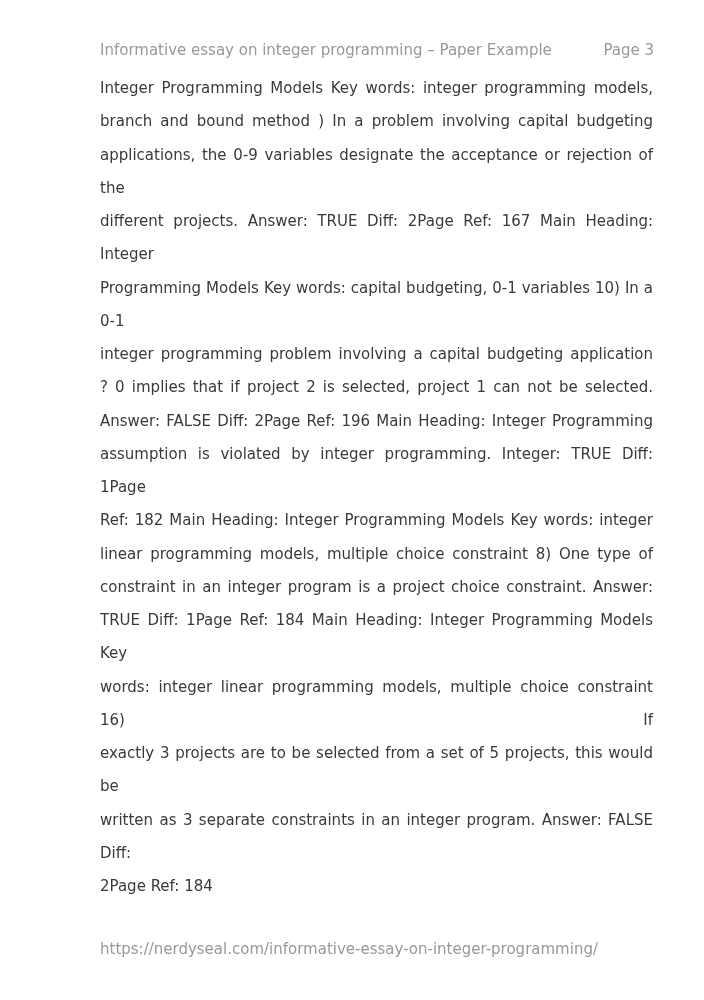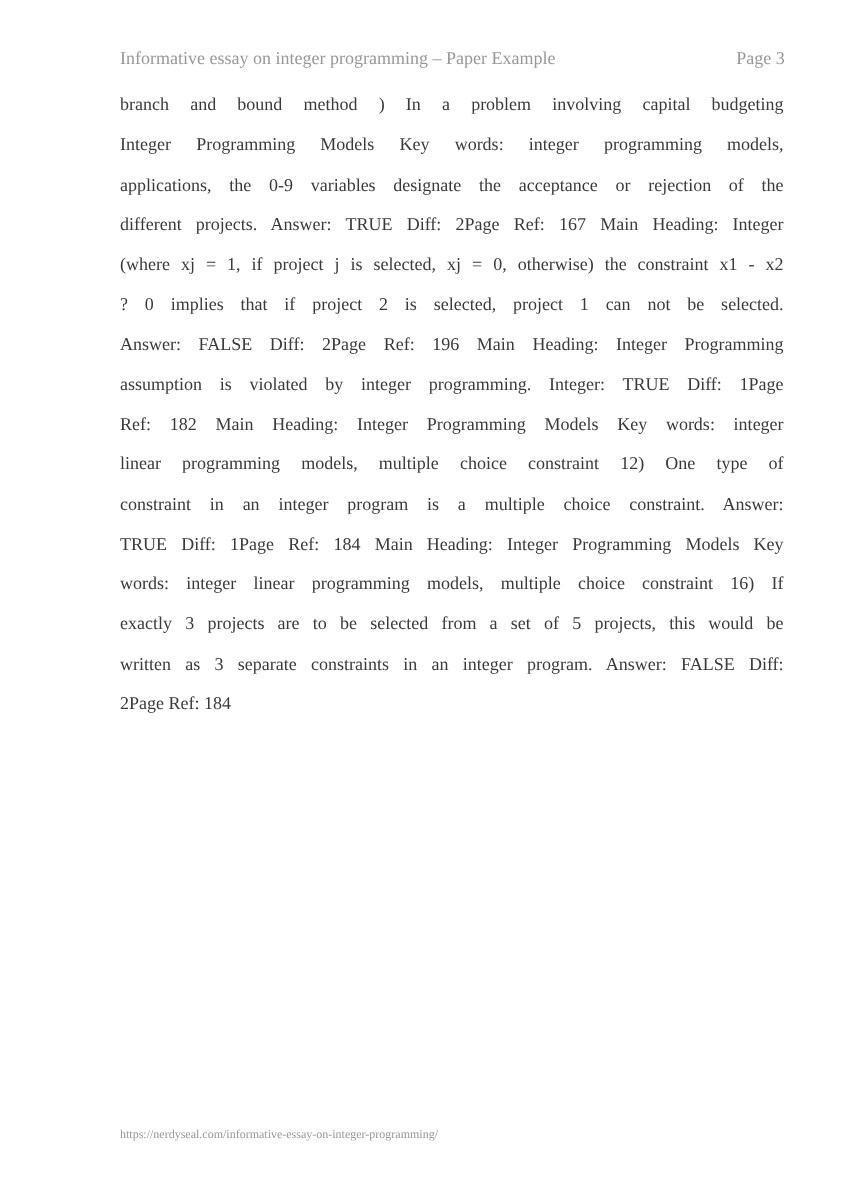--- a/index.html
+++ b/index.html
@@ -1,15 +1,15 @@
 <!DOCTYPE html>
 <html><head>
 <meta charset="utf-8">
 <style>
-  * { margin: 0; padding: 0; box-sizing: border-box; font-family: Liberation Serif, serif; }
+  * { margin: 0; padding: 0; box-sizing: border-box; }
   html, body { width: 704px; height: 1000px; }
   body {
     background: #ffffff;
     font-family: "DejaVu Sans", "Liberation Sans", sans-serif;
     position: relative;
     overflow: hidden;
   }
   .page {
     position: absolute;
     inset: 0;
@@ -41,48 +41,49 @@
     white-space: normal;
   }
   .line-last {
     text-align-last: left;
   }
   .page-footer {
     position: absolute;
     top: 940px;
     left: 100px;
     width: 554px;
-    font-size: 10px;
+    font-size: 15px;
     color: #98989b;
   }
   .footer-url { text-decoration: none; color: inherit; cursor: pointer; }
 </style>
 </head>
 <body>
 
 <div class="page">
 
   <div class="page-header">
     <span>Informative essay on integer programming – Paper Example</span>
     <span>Page 3</span>
   </div>
 
   <div class="doc-body">
       <div class="paragraph">
+        <div class="line">Integer Programming Models Key words: integer programming models,</div>
         <div class="line">branch and bound method ) In a problem involving capital budgeting</div>
-        <div class="line">Integer Programming Models Key words: integer programming models,</div>
         <div class="line">applications, the 0-9 variables designate the acceptance or rejection of the</div>
         <div class="line">different projects. Answer: TRUE Diff: 2Page Ref: 167 Main Heading: Integer</div>
-        <div class="line">(where xj = 1, if project j is selected, xj = 0, otherwise) the constraint x1 - x2</div>
+        <div class="line">Programming Models Key words: capital budgeting, 0-1 variables 10) In a 0-1</div>
+        <div class="line">integer programming problem involving a capital budgeting application</div>
         <div class="line">? 0 implies that if project 2 is selected, project 1 can not be selected.</div>
         <div class="line">Answer: FALSE Diff: 2Page Ref: 196 Main Heading: Integer Programming</div>
         <div class="line">assumption is violated by integer programming. Integer: TRUE Diff: 1Page</div>
         <div class="line">Ref: 182 Main Heading: Integer Programming Models Key words: integer</div>
-        <div class="line">linear programming models, multiple choice constraint 12) One type of</div>
-        <div class="line">constraint in an integer program is a multiple choice constraint. Answer:</div>
+        <div class="line">linear programming models, multiple choice constraint 8) One type of</div>
+        <div class="line">constraint in an integer program is a project choice constraint. Answer:</div>
         <div class="line">TRUE Diff: 1Page Ref: 184 Main Heading: Integer Programming Models Key</div>
         <div class="line">words: integer linear programming models, multiple choice constraint 16) If</div>
         <div class="line">exactly 3 projects are to be selected from a set of 5 projects, this would be</div>
         <div class="line">written as 3 separate constraints in an integer program. Answer: FALSE Diff:</div>
         <div class="line line-last">2Page Ref: 184</div>
       </div>
     </div>
 
   <div class="page-footer">
     <span class="footer-url">https://nerdyseal.com/informative-essay-on-integer-programming/</span>

